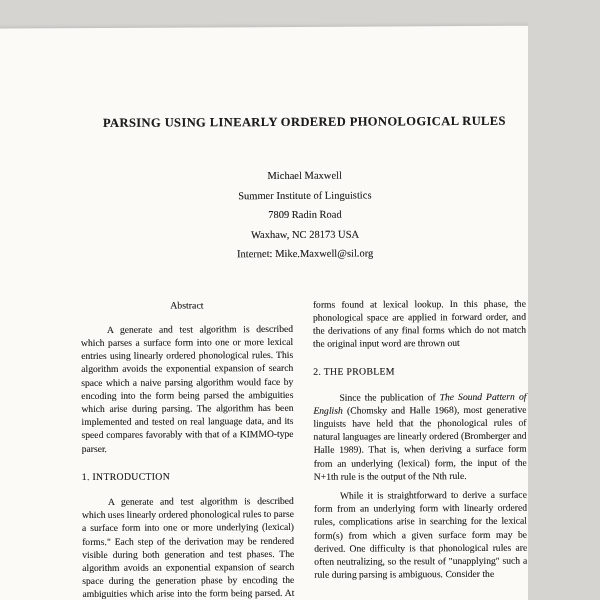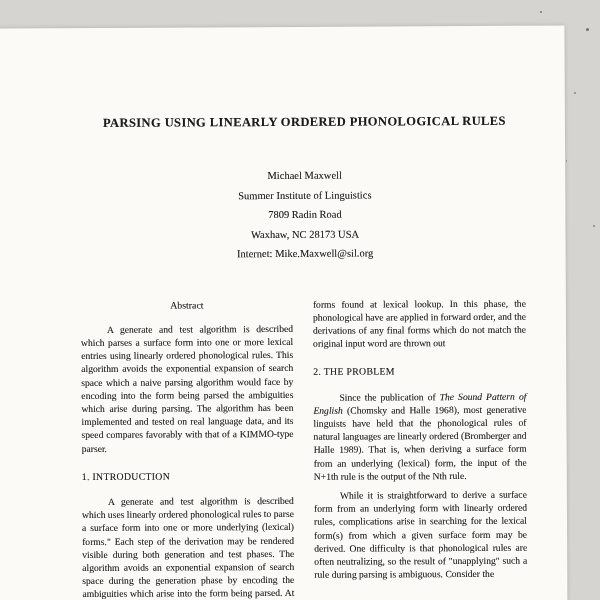--- a/index.html
+++ b/index.html
@@ -3,21 +3,21 @@
 <meta charset="utf-8">
 <style>
   * { margin:0; padding:0; box-sizing:border-box; }
   html,body { width:600px; height:600px; }
   body {
     font-family:"Liberation Serif","DejaVu Serif",serif;
     background:#d5d4d1;
     overflow:hidden;
   }
   .screen {
-    position:relative; width:600px; height:600px; overflow:hidden;
+    position:relative; width:528px; height:600px; overflow:hidden;
     background:#d5d4d1;
   }
   .page {
     position:absolute; left:-4px; top:27px; width:570px; height:600px;
     background:#fbfaf7;
     transform:rotate(-0.3deg);
     box-shadow:0 0 4px rgba(0,0,0,0.18);
     color:#1c1c1c;
   }
   .page-inner {
@@ -89,21 +89,21 @@
       <div class="columns">
 
         <div class="col left">
           <div class="head-center">Abstract</div>
           <p class="para">A generate and test algorithm is described which parses a surface form into one or more lexical entries using linearly ordered phonological rules.  This algorithm avoids the exponential expansion of search space which a naive parsing algorithm would face by encoding into the form being parsed the ambiguities which arise during parsing.  The algorithm has been implemented and tested on real language data, and its speed compares favorably with that of a KIMMO-type parser.</p>
           <div class="section-head">1. INTRODUCTION</div>
           <p class="para">A generate and test algorithm is described which uses linearly ordered phonological rules to parse a surface form into one or more underlying (lexical) forms."  Each step of the derivation may be rendered visible during both generation and test phases.  The algorithm avoids an exponential expansion of search space during the generation phase by encoding the ambiguities which arise into the form being parsed.  At the end of the generation phase, lexical lookup matches the ambiguous</p>
         </div>
 
         <div class="col right">
-          <p class="para no-indent">forms found at lexical lookup.  In this phase, the phonological have are applied in forward order, and the derivations of any final forms which do not match the original input word are thrown out</p>
+          <p class="para no-indent">forms found at lexical lookup.  In this phase, the phonological space are applied in forward order, and the derivations of any final forms which do not match the original input word are thrown out</p>
           <div class="section-head">2. THE PROBLEM</div>
           <p class="para"><span>Since the publication of </span><span class="italic">The Sound Pattern of English</span><span> (Chomsky and Halle 1968), most generative linguists have held that the phonological rules of natural languages are linearly ordered (Bromberger and Halle 1989).  That is, when deriving a surface form from an underlying (lexical) form, the input of the N+1th rule is the output of the Nth rule.</span></p>
           <p class="para">While it is straightforward to derive a surface form from an underlying form with linearly ordered rules, complications arise in searching for the lexical form(s) from which a given surface form may be derived.  One difficulty is that phonological rules are often neutralizing, so the result of "unapplying" such a rule during parsing is ambiguous.  Consider the</p>
         </div>
 
       </div>
     </div>
   </div>
 </div>
 

